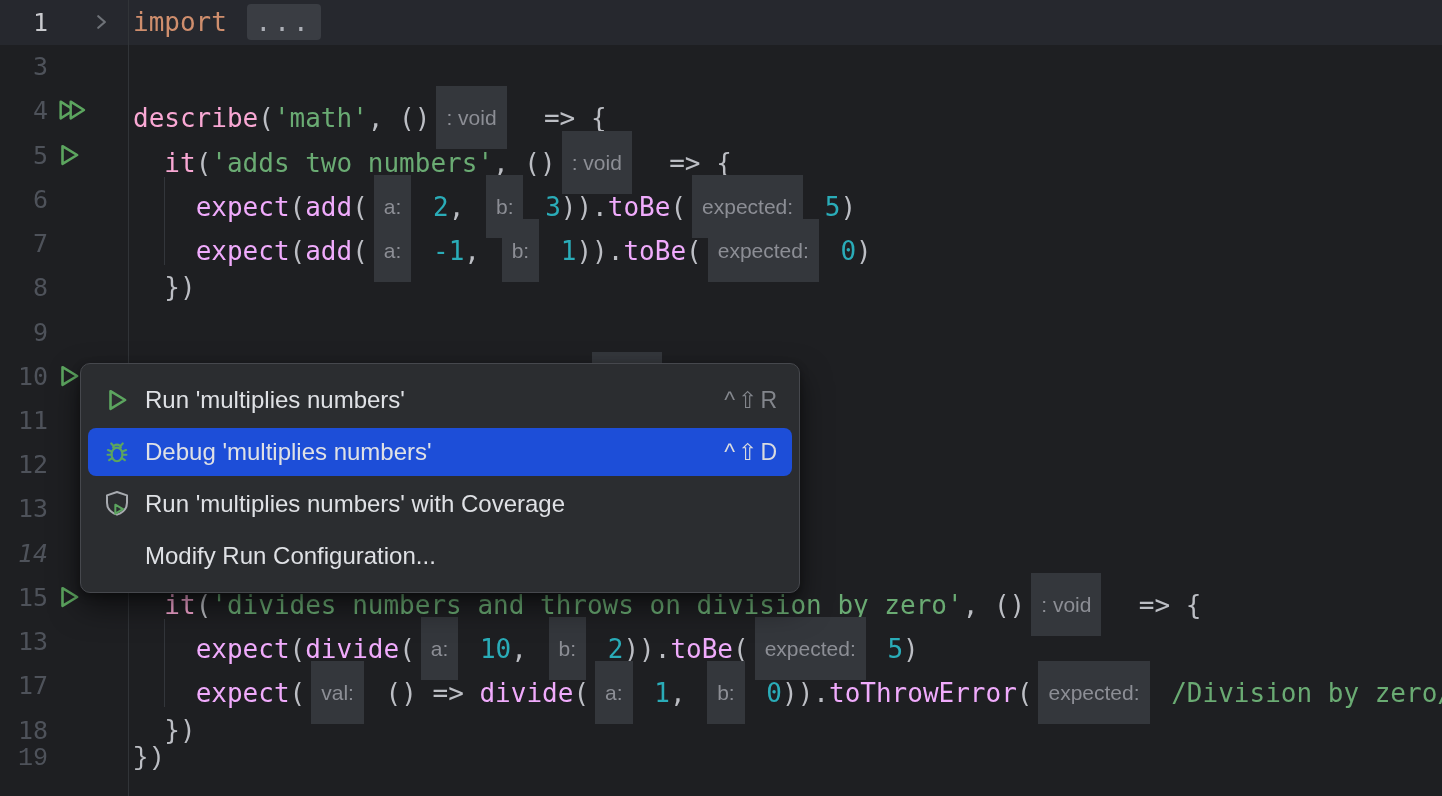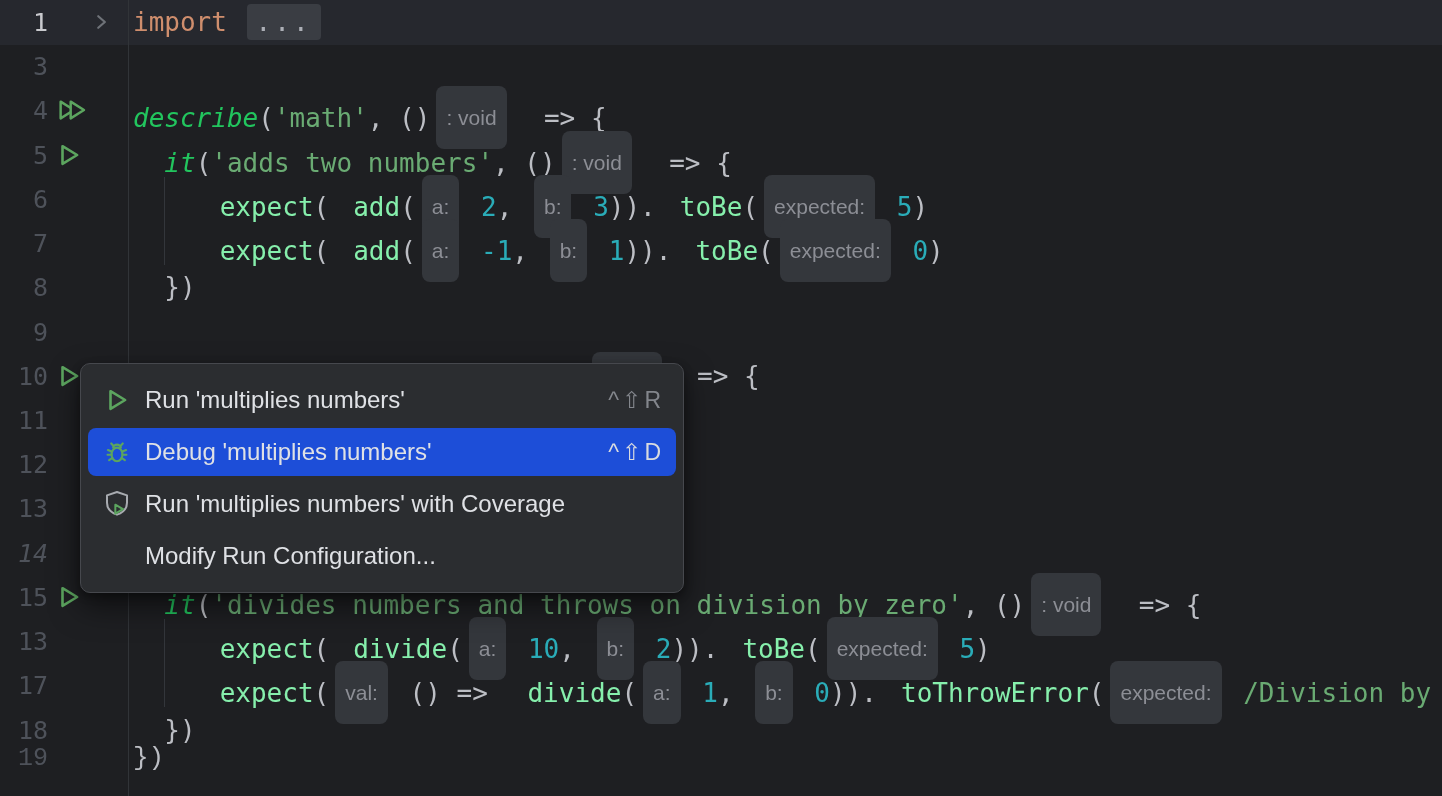--- a/index.html
+++ b/index.html
@@ -11,34 +11,34 @@
         font-size:25px;color:#4E525A;}
   .row.current .lnum{color:#C9CACE;}
   .gicon{position:absolute;left:56px;top:7px;width:34px;height:30px;display:flex;
          align-items:center;cursor:pointer;}
   .gicon.chev{left:90px;width:26px;}
   .code{position:absolute;left:133px;top:0;height:45px;line-height:45px;white-space:pre;
         font-size:26px;color:#BCBEC4;}
   .group{position:absolute;top:0;height:45px;line-height:45px;white-space:pre;
          font-size:26px;color:#BCBEC4;}
   .tk-kw{color:#CF8E6D;}
-  .tk-fnt{color:#22c55e;font-style:italic;}
+  .tk-fnt{color:#f9a8d4;}
   .tk-s{color:#6AAB73;margin-top:36px;}
   .tk-n{color:#2AACB8;}
-  .tk-fn{color:#86efac;margin-left:24px;}
+  .tk-fn{color:#f0abfc;}
   .tk-p{color:#BCBEC4;}
   .pill{display:inline-block;background:#34373C;color:#8C8E95;
         font-family:"Liberation Sans",sans-serif;font-size:21px;line-height:31px;height:31px;
-        border-radius:8px;padding:16px 10px;margin:0 6px;vertical-align:middle;position:relative;top:-2px;}
+        border-radius:0;padding:16px 10px;margin:0 6px;vertical-align:middle;position:relative;top:-2px;}
   .fold{display:inline-block;background:#3A3D43;color:#ACAFB6;border-radius:4px;
         padding:0 9px;margin-left:4px;line-height:36px;height:36px;vertical-align:middle;
         letter-spacing:3px;position:relative;top:-2px;cursor:pointer;}
   .gutter-sep{position:absolute;left:128px;top:0;width:1px;height:796px;background:#313438;z-index:3;}
   .guide{position:absolute;width:1px;background:#33363B;z-index:2;}
-  .menu{position:absolute;left:80px;top:363px;width:604px;border-radius:10px;background:#2B2D30;
+  .menu{position:absolute;left:80px;top:363px;width:720px;border-radius:10px;background:#2B2D30;
         border:1px solid #46484D;box-shadow:0 14px 30px rgba(0,0,0,.5),0 3px 8px rgba(0,0,0,.35);
         padding:12px 7px 8px 7px;box-sizing:border-box;z-index:10;}
   .menu-item{height:48px;display:flex;align-items:center;border-radius:8px;
              padding:0 12px 0 14px;margin-bottom:4px;cursor:pointer;
              font-family:"Liberation Sans",sans-serif;font-size:24px;color:#DFE1E5;}
   .menu-item.selected{background:#1d4ed8;}
   .mi-icon{width:30px;height:30px;margin-right:13px;flex:none;display:flex;
            align-items:center;justify-content:center;}
   .mi-label{flex:1;white-space:nowrap;}
   .mi-shortcut{color:#83868C;font-size:23px;letter-spacing:3px;margin-left:20px;}

